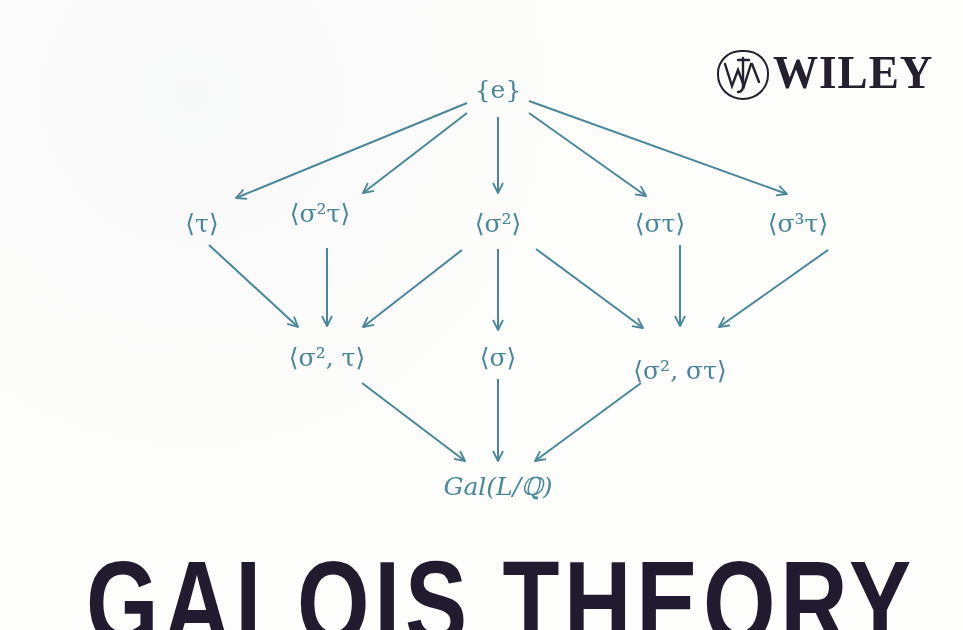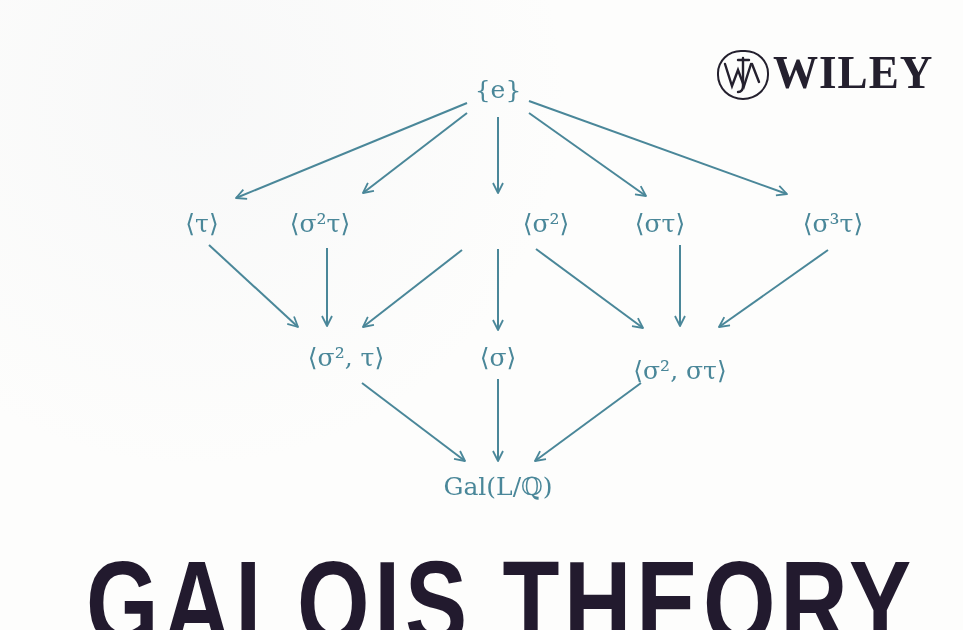--- a/index.html
+++ b/index.html
@@ -123,25 +123,25 @@
 
       <line x1="362" y1="383" x2="465" y2="461"></line>
       <line x1="498" y1="379" x2="498" y2="461"></line>
       <line x1="641" y1="383" x2="535" y2="461"></line>
     </g>
   </svg>
 
   <div class="node" style="left:498px; top:77px;">{e}</div>
 
   <div class="node" style="left:202px; top:211px;">⟨τ⟩</div>
-  <div class="node" style="left:320px; top:211px;">⟨σ²τ⟩</div>
-  <div class="node" style="left:498px; top:211px;margin-left:48px;">⟨σ²⟩</div>
+  <div class="node" style="left:320px; top:201px;">⟨σ²τ⟩</div>
+  <div class="node" style="left:498px; top:211px;">⟨σ²⟩</div>
   <div class="node" style="left:660px; top:211px;">⟨στ⟩</div>
-  <div class="node" style="left:833px; top:211px;">⟨σ³τ⟩</div>
+  <div class="node" style="left:798px; top:211px;">⟨σ³τ⟩</div>
 
-  <div class="node" style="left:346px; top:345px;text-align:center;">⟨σ², τ⟩</div>
+  <div class="node" style="left:327px; top:345px;text-align:center;">⟨σ², τ⟩</div>
   <div class="node" style="left:498px; top:345px;">⟨σ⟩</div>
   <div class="node" style="left:680px; top:358px;">⟨σ², στ⟩</div>
 
-  <div class="node" style="left:498px; top:474px;">Gal(L/ℚ)</div>
+  <div class="node" style="left:498px; top:474px;font-style:italic;">Gal(L/ℚ)</div>
 
   <div class="title">GALOIS THEORY</div>
 </div>
 
 </body></html>

